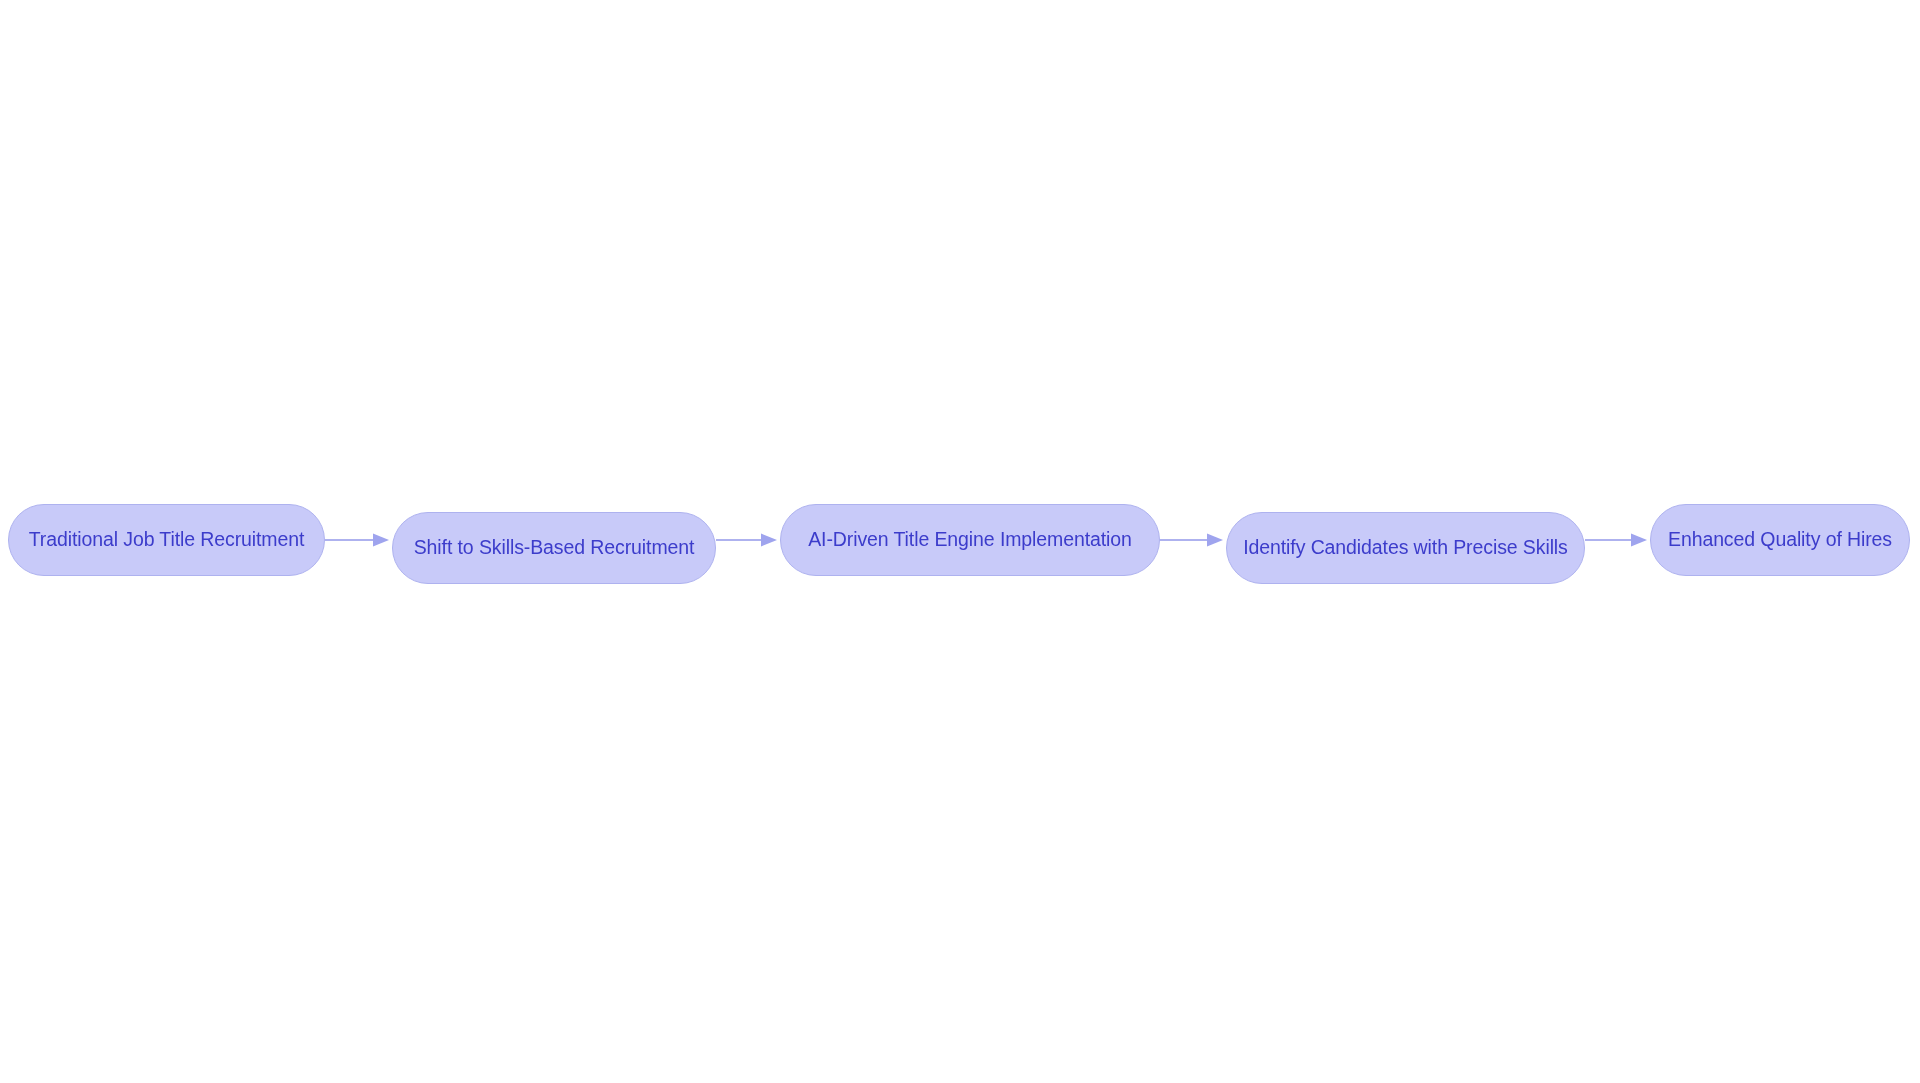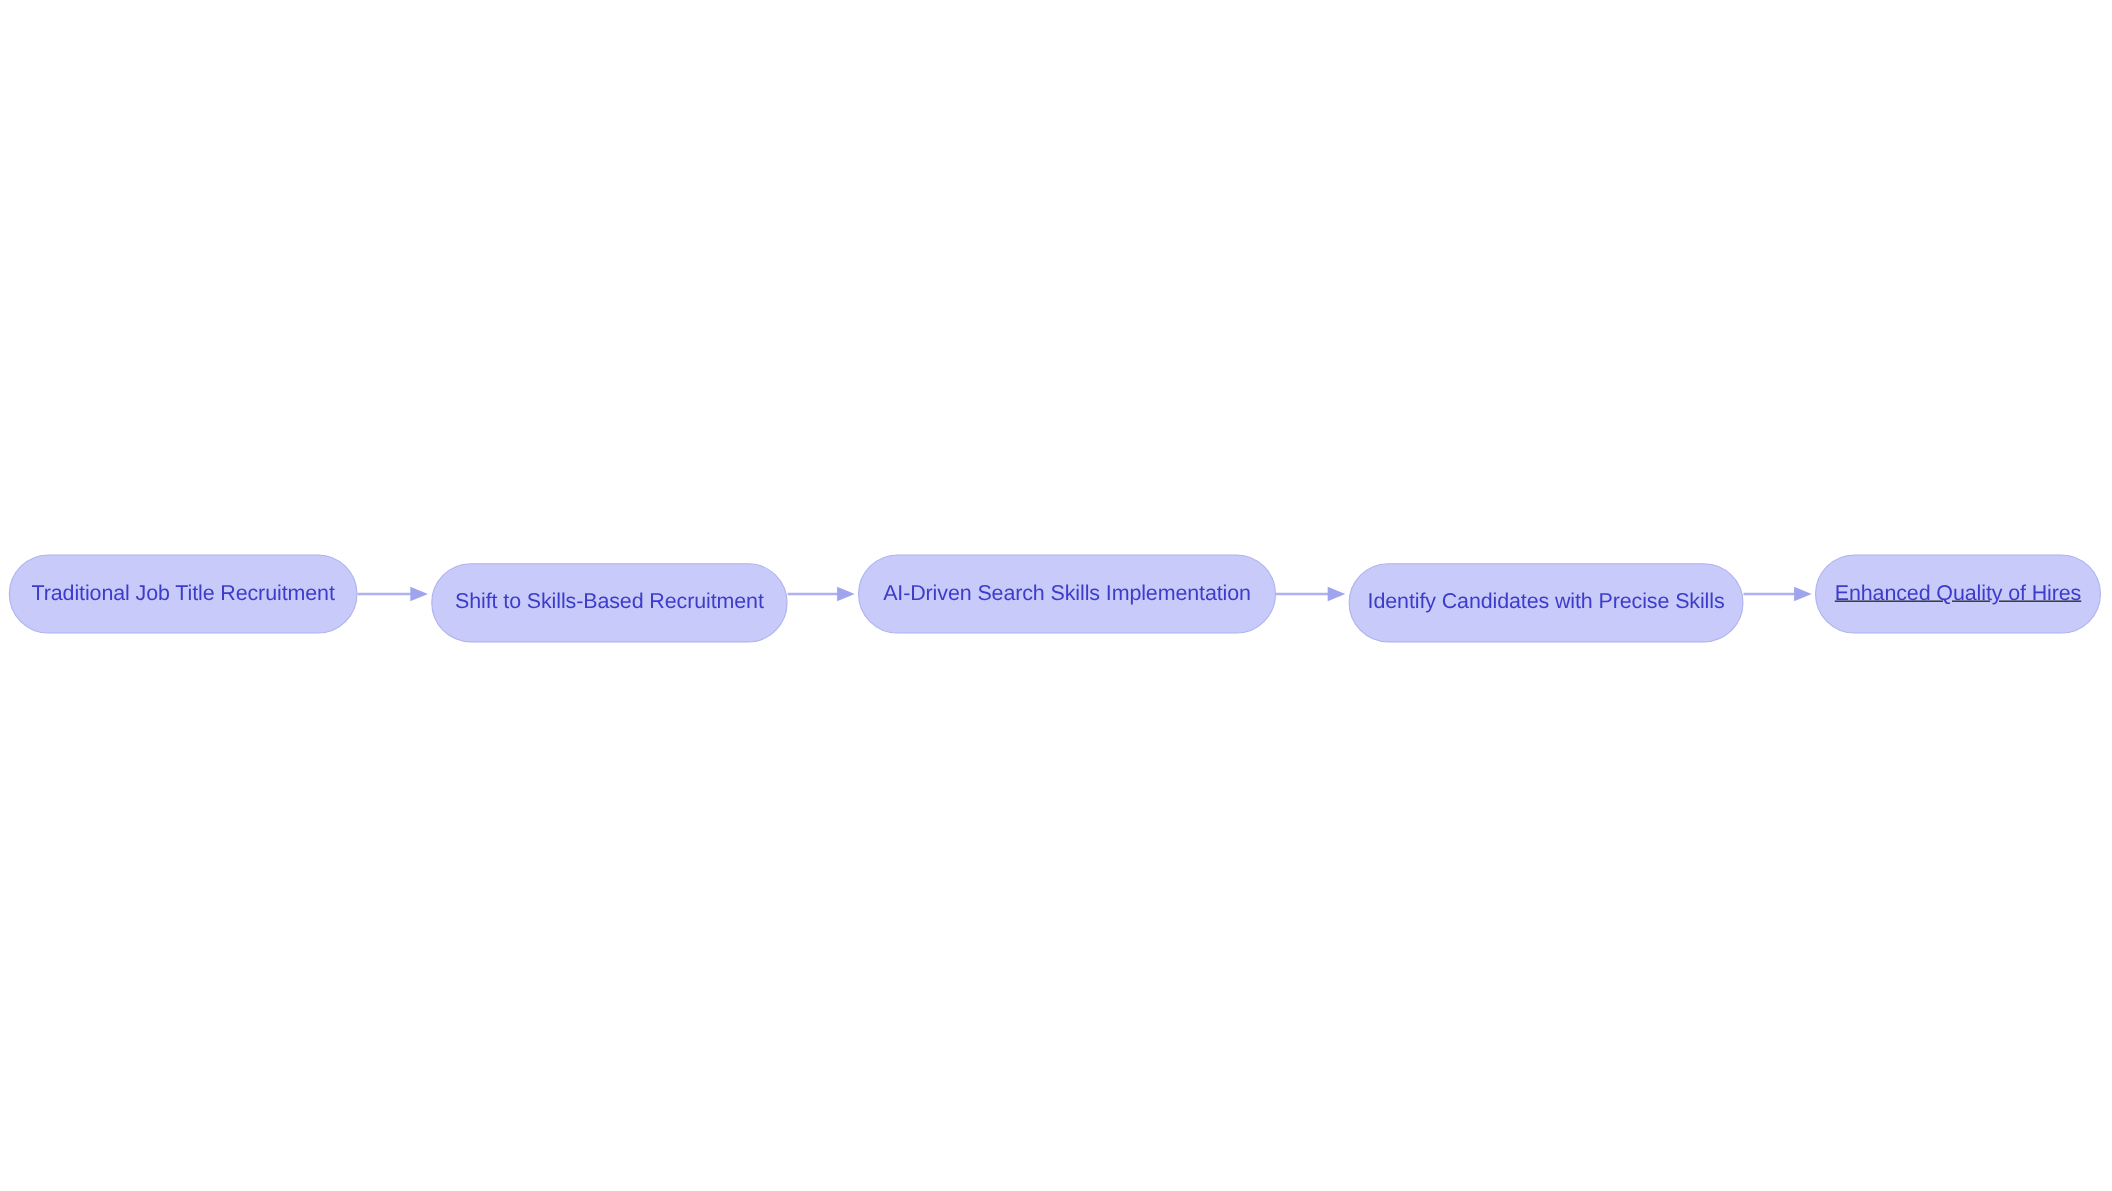--- a/index.html
+++ b/index.html
@@ -72,21 +72,21 @@
   .connector svg {
     display: block;
     overflow: visible;
   }
 
   
   .node-w1 { width: 317px; }
   .node-w2 { width: 324px; margin-top: 16px; }
   .node-w3 { width: 380px; }
   .node-w4 { width: 359px; margin-top: 16px; }
-  .node-w5 { width: 260px; text-decoration: underline; }
+  .node-w5 { width: 260px; }
 
   .gap-lead  { width: 8px;  flex: 0 0 auto; }
   .conn-w    { width: 67px; }
   .conn-w2   { width: 64px; }
   .conn-w3   { width: 66px; }
   .conn-w4   { width: 65px; }
 </style>
 </head>
 <body>
 
@@ -112,21 +112,21 @@
     </div>
 
     <div class="connector conn-w2">
       <svg width="64" height="16" viewBox="0 0 64 16" aria-hidden="true">
         <line x1="0" y1="8" x2="47" y2="8" stroke="#aeb2ef" stroke-width="2.2"></line>
         <polygon points="45,1.5 61,8 45,14.5" fill="#9fa4ee"></polygon>
       </svg>
     </div>
 
     <div class="node node-w3">
-      <span class="node-label">AI-Driven Search Skills Implementation</span>
+      <span class="node-label">AI-Driven Title Engine Implementation</span>
     </div>
 
     <div class="connector conn-w3">
       <svg width="66" height="16" viewBox="0 0 66 16" aria-hidden="true">
         <line x1="0" y1="8" x2="49" y2="8" stroke="#aeb2ef" stroke-width="2.2"></line>
         <polygon points="47,1.5 63,8 47,14.5" fill="#9fa4ee"></polygon>
       </svg>
     </div>
 
     <div class="node node-w4">

